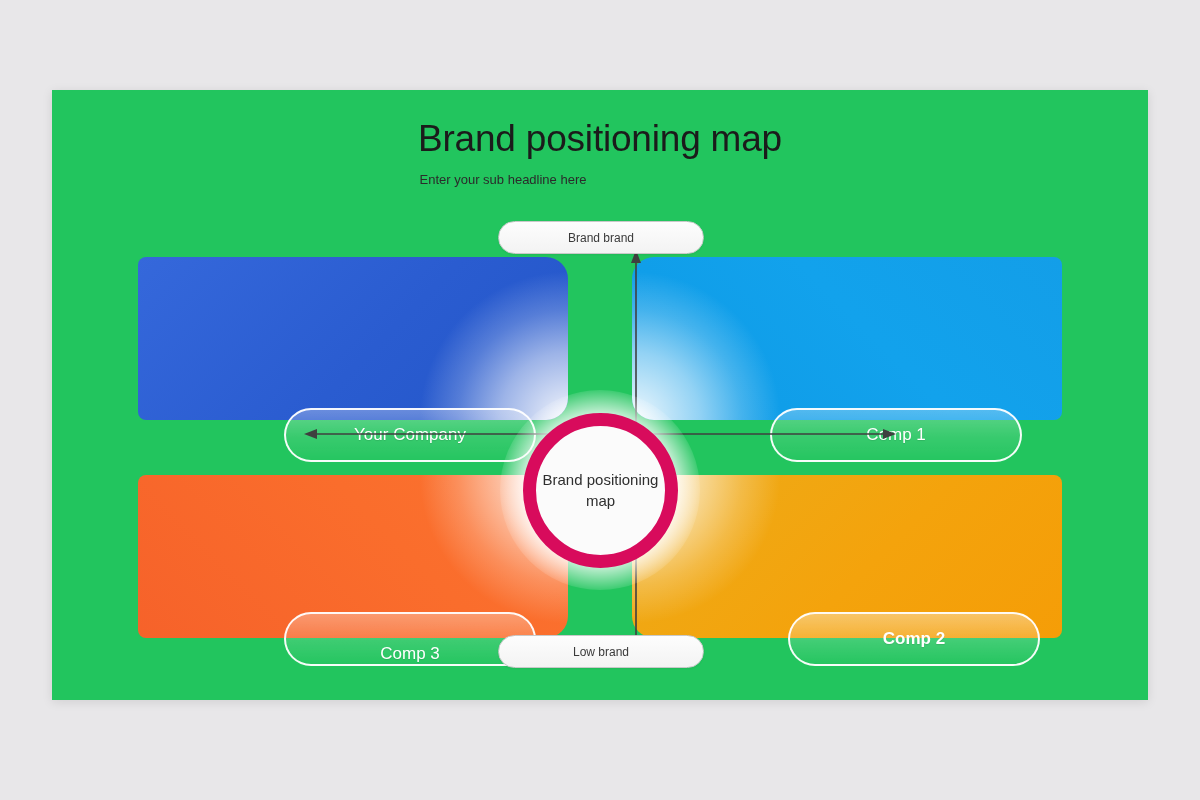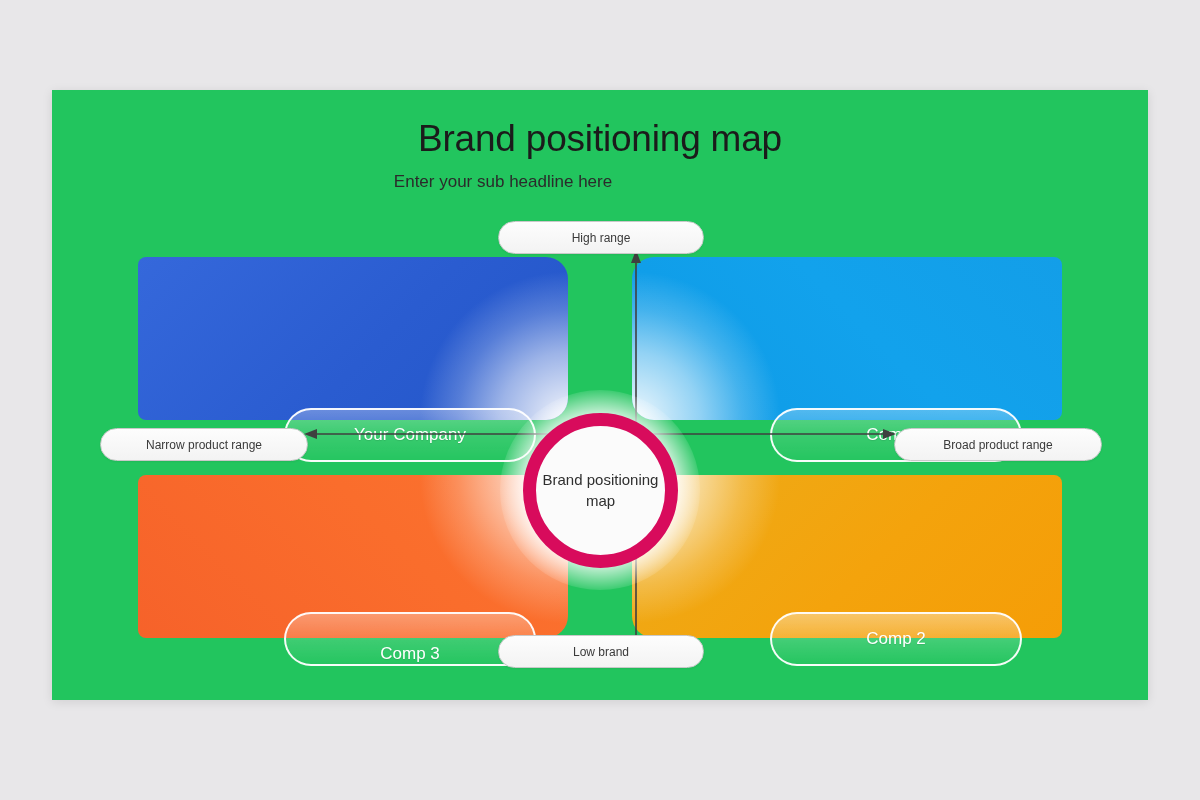--- a/index.html
+++ b/index.html
@@ -35,21 +35,21 @@
     font-weight: 400;
     color: #1b1b1b;
     letter-spacing: -0.2px;
   }
   #subtitle {
     position: absolute;
     left: 0;
     top: 82px;
     width: 902px;
     text-align: center;
-    font-size: 17px;
+    font-size: 13px;
     font-weight: 400;
     color: #2b2b2b;
   }
 
   
   #matrix {
     position: absolute;
     left: 0;
     top: 0;
     width: 1096px;
@@ -93,21 +93,21 @@
     justify-content: center;
     color: #ffffff;
     font-size: 17px;
     font-weight: 400;
     box-sizing: border-box;
     text-shadow: 0 1px 1px rgba(0,0,0,0.10);
   }
   .qbtn-tl { left: 232px; top: 318px; background: linear-gradient(180deg, rgba(255,255,255,0.30) 0%, rgba(255,255,255,0.10) 55%, rgba(255,255,255,0.02) 100%); }
   .qbtn-tr { left: 718px; top: 318px; background: linear-gradient(180deg, rgba(255,255,255,0.28) 0%, rgba(255,255,255,0.10) 55%, rgba(255,255,255,0.02) 100%); }
   .qbtn-bl { left: 232px; top: 522px; background: linear-gradient(180deg, rgba(255,255,255,0.32) 0%, rgba(255,255,255,0.12) 55%, rgba(255,255,255,0.02) 100%); align-items: flex-end; }
-  .qbtn-br { left: 718px; top: 522px; background: linear-gradient(180deg, rgba(255,255,255,0.38) 0%, rgba(255,255,255,0.14) 55%, rgba(255,255,255,0.02) 100%); }
+  .qbtn-br { left: 736px; top: 522px; background: linear-gradient(180deg, rgba(255,255,255,0.38) 0%, rgba(255,255,255,0.14) 55%, rgba(255,255,255,0.02) 100%); font-weight: bold; }
 
   
   .axis-pill {
     position: absolute;
     height: 33px;
     border: 1px solid #c9c9c9;
     border-radius: 17px;
     background: linear-gradient(180deg,#fdfdfd 0%, #f3f3f3 100%);
     display: flex;
     align-items: center;
@@ -199,30 +199,24 @@
       <polygon points="6,400 11,387 1,387" fill="#3f3f3f"></polygon>
     </svg>
 
     <svg class="arrow-svg" id="arrow-horizontal" width="592" height="12" viewBox="0 0 592 12">
       <line x1="8" y1="6" x2="584" y2="6" stroke="#3f3f3f" stroke-width="1.6"></line>
       <polygon points="0,6 13,1 13,11" fill="#3f3f3f"></polygon>
       <polygon points="592,6 579,1 579,11" fill="#3f3f3f"></polygon>
     </svg>
 
     <div class="axis-pill pill-top">
-      <span>High range</span>
+      <span>Brand brand</span>
     </div>
     <div class="axis-pill pill-bottom">
       <span>Low brand</span>
-    </div>
-    <div class="axis-pill pill-left">
-      <span>Narrow product range</span>
-    </div>
-    <div class="axis-pill pill-right">
-      <span>Broad product range</span>
     </div>
 
     <div id="center-glow"></div>
     <div id="center-circle">
       <span>Brand positioning map</span>
     </div>
 
   </div>
 </div>
 

